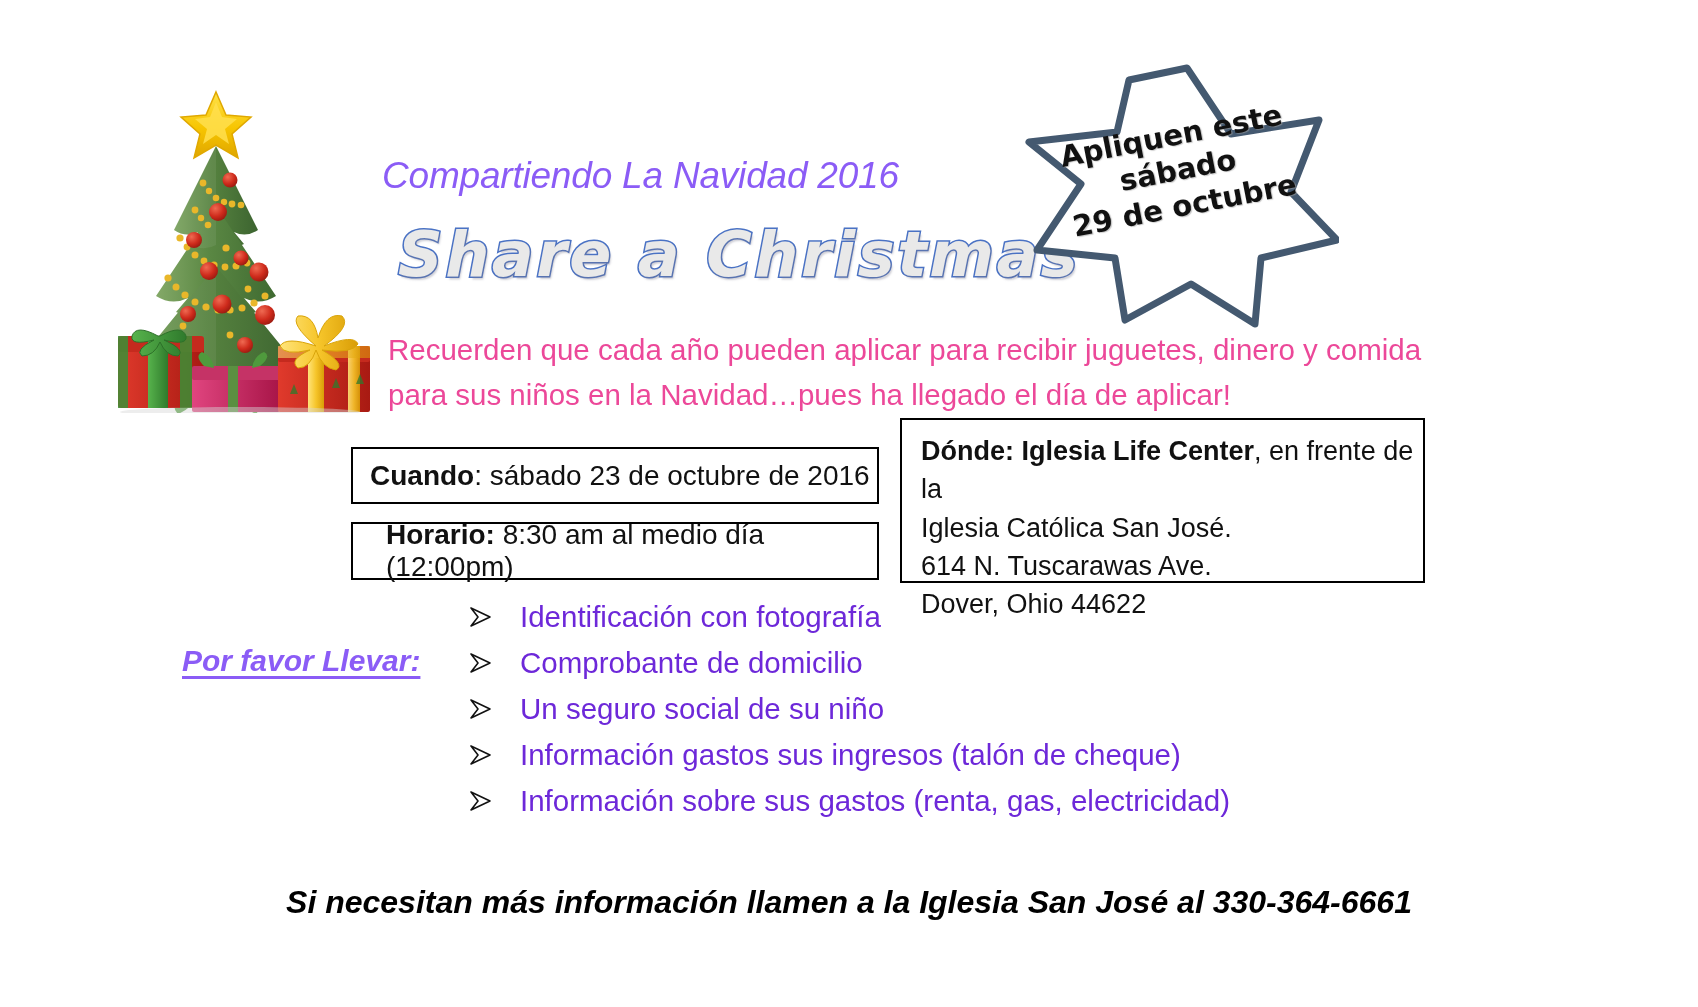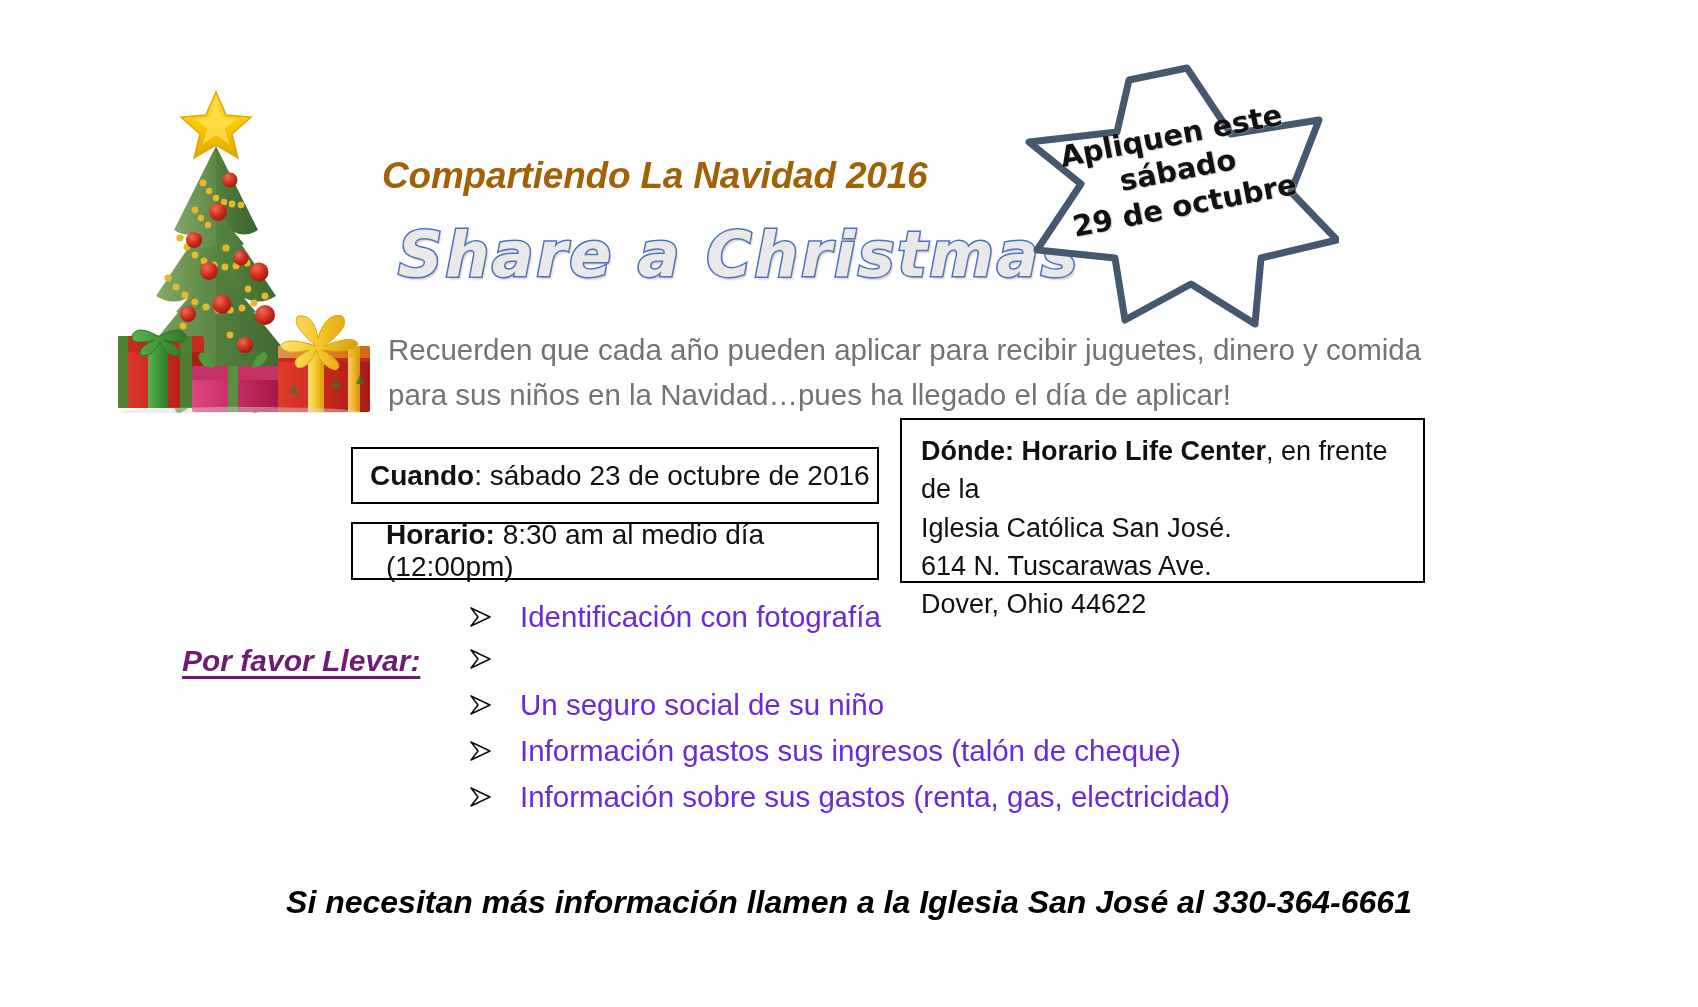--- a/index.html
+++ b/index.html
@@ -30,26 +30,26 @@
     height: 325px;
   }
   .tree-art svg { display: block; width: 100%; height: 100%; }
 
   
   .headline {
     position: absolute;
     left: 382px;
     top: 155px;
     font-family: "Liberation Sans Narrow", "Liberation Sans", sans-serif;
-    font-weight: bold;
+    font-weight: normal;
     font-style: italic;
     font-size: 37px;
     letter-spacing: -0.2px;
     white-space: nowrap;
-    color: #a16207;
+    color: #8b5cf6;
   }
 
   
   .wordart {
     position: absolute;
     left: 398px;
     top: 218px;
     font-family: "DejaVu Sans", sans-serif;
     font-weight: bold;
     font-style: italic;
@@ -90,21 +90,21 @@
 
   
   .intro {
     position: absolute;
     left: 388px;
     top: 328px;
     width: 1060px;
     font-family: "Liberation Sans Narrow", "Liberation Sans", sans-serif;
     font-size: 29.5px;
     line-height: 1.52;
-    color: #737373;
+    color: #ec4899;
   }
 
   
   .box {
     position: absolute;
     border: 2.5px solid #000;
     background: #fff;
     box-sizing: border-box;
     font-family: "Liberation Sans Narrow", "Liberation Sans", sans-serif;
     color: #111;
@@ -129,21 +129,21 @@
   
   .bring-label {
     position: absolute;
     left: 182px; top: 644px;
     font-family: "Liberation Sans Narrow", "Liberation Sans", sans-serif;
     font-weight: bold; font-style: italic;
     font-size: 30px;
     text-decoration: underline;
     text-underline-offset: 5px;
     white-space: nowrap;
-    color: #701a75;
+    color: #8b5cf6;
   }
   .bring-list {
     position: absolute;
     left: 468px; top: 602px;
     margin: 0; padding: 0;
     list-style: none;
   }
   .bring-list li {
     display: flex;
     align-items: baseline;
@@ -345,21 +345,21 @@
   <div class="box" id="box-cuando">
     <span><b>Cuando</b><span>: </span><span>sábado 23 de octubre de 2016</span></span>
   </div>
 
   <div class="box" id="box-horario">
     <span><b>Horario:</b><span> </span><span>8:30 am al medio día (12:00pm)</span></span>
   </div>
 
   <div class="box" id="box-donde">
     <div>
-      <b>Dónde: Horario Life Center</b><span>, en frente de la</span>
+      <b>Dónde: Iglesia Life Center</b><span>, en frente de la</span>
     </div>
     <div>Iglesia Católica San José.</div>
     <div>614 N. Tuscarawas Ave.</div>
     <div>Dover, Ohio 44622</div>
   </div>
 
   <div class="bring-label">Por favor Llevar:</div>
 
   <ul class="bring-list">
     <li>
@@ -369,20 +369,21 @@
           </svg>
       </span>
       <span>Identificación con fotografía</span>
     </li>
     <li>
       <span class="arrow-bullet">
         <svg width="26" height="22" viewBox="0 0 26 22">
             <path d="M3 2 L22 11 L3 20 L10 11 Z" fill="#ffffff" stroke="#111" stroke-width="1.6" stroke-linejoin="round"></path>
           </svg>
       </span>
+      <span>Comprobante de domicilio</span>
     </li>
     <li>
       <span class="arrow-bullet">
         <svg width="26" height="22" viewBox="0 0 26 22">
             <path d="M3 2 L22 11 L3 20 L10 11 Z" fill="#ffffff" stroke="#111" stroke-width="1.6" stroke-linejoin="round"></path>
           </svg>
       </span>
       <span>Un seguro social de su niño</span>
     </li>
     <li>

